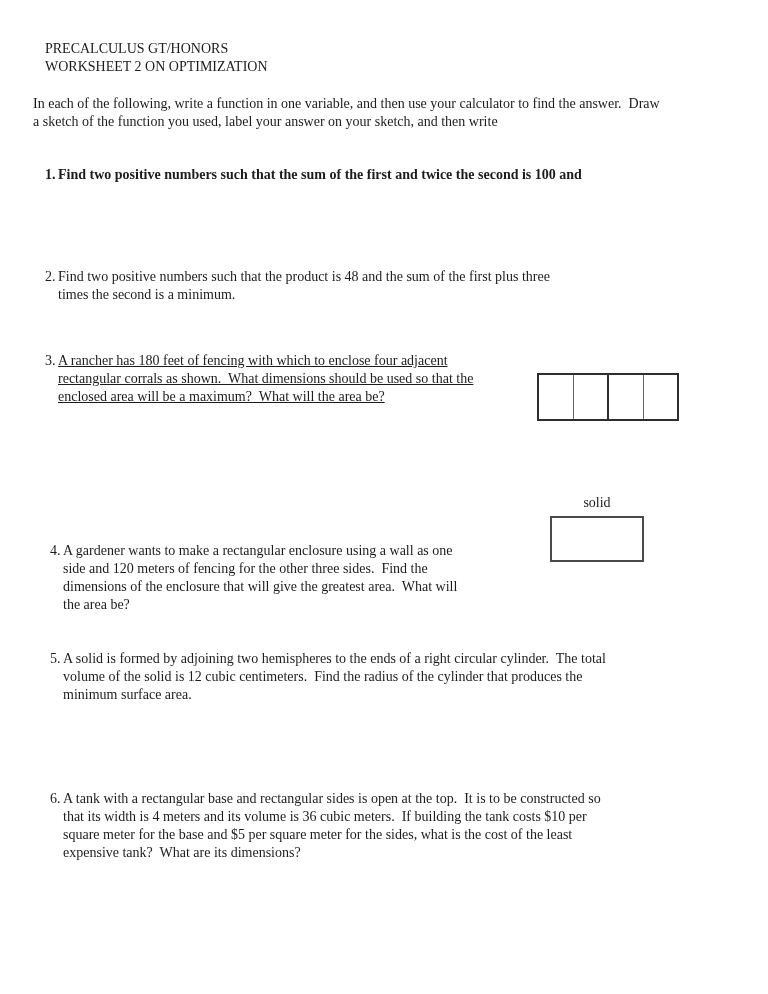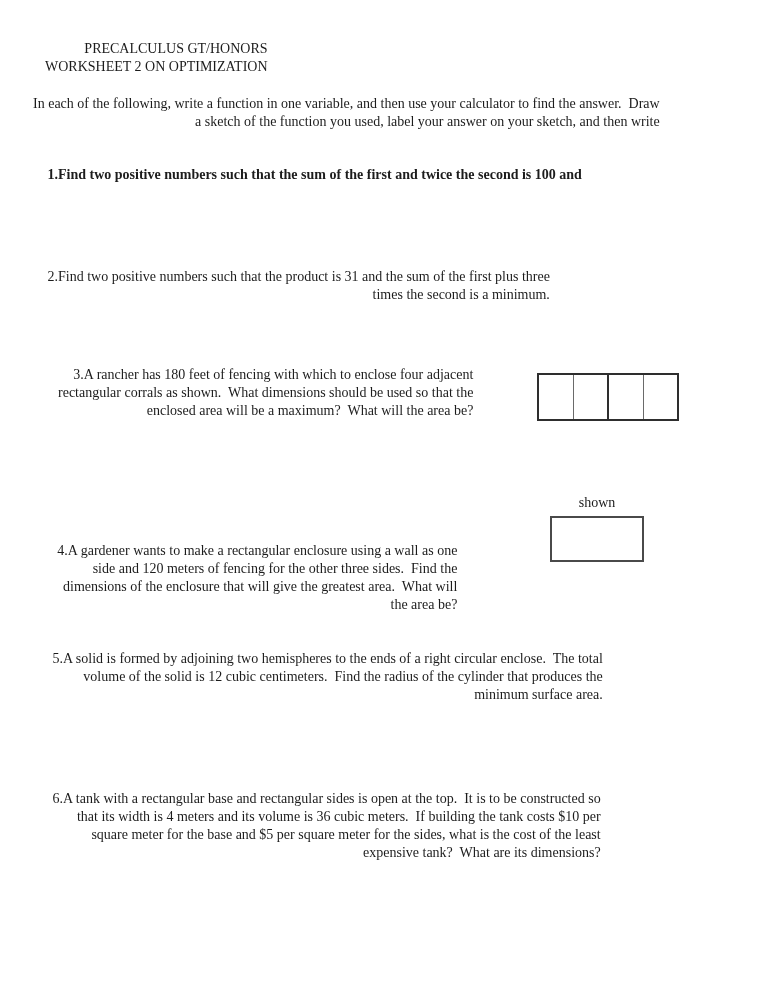--- a/index.html
+++ b/index.html
@@ -16,21 +16,20 @@
     font-family: "Liberation Serif", "DejaVu Serif", serif;
     font-size: 14px;
     line-height: 18px;
     color: #1c1c1c;
   }
   .block {
     position: absolute;
   }
   .line {
     white-space: pre-wrap;
-    text-align: right;
   }
   .num {
     display: inline-block;
     width: 13px;
   }
   .cont {
     padding-left: 13px;
   }
   
   .corral {
@@ -84,49 +83,49 @@
   <div class="block" style="left:33px; top:95px;">
     <div class="line">In each of the following, write a function in one variable, and then use your calculator to find the answer.  Draw</div>
     <div class="line">a sketch of the function you used, label your answer on your sketch, and then write</div>
   </div>
 
   <div class="block" style="left:45px; top:166px;font-weight:bold;">
     <div class="line"><span class="num">1.</span><span>Find two positive numbers such that the sum of the first and twice the second is 100 and</span></div>
   </div>
 
   <div class="block" style="left:45px; top:268px;">
-    <div class="line"><span class="num">2.</span><span>Find two positive numbers such that the product is 31 and the sum of the first plus three</span></div>
+    <div class="line"><span class="num">2.</span><span>Find two positive numbers such that the product is 48 and the sum of the first plus three</span></div>
     <div class="line cont">times the second is a minimum.</div>
   </div>
 
-  <div class="block" style="left:45px; top:366px;">
+  <div class="block" style="left:45px; top:352px;text-decoration:underline;">
     <div class="line"><span class="num">3.</span><span>A rancher has 180 feet of fencing with which to enclose four adjacent</span></div>
     <div class="line cont">rectangular corrals as shown.  What dimensions should be used so that the</div>
     <div class="line cont">enclosed area will be a maximum?  What will the area be?</div>
   </div>
 
   <div class="corral">
     <div class="corral-cell"></div>
     <div class="corral-cell"></div>
     <div class="corral-cell"></div>
     <div class="corral-cell"></div>
   </div>
 
   <div class="block" style="left:50px; top:494px;margin-top:48px;">
     <div class="line"><span class="num">4.</span><span>A gardener wants to make a rectangular enclosure using a wall as one</span></div>
     <div class="line cont">side and 120 meters of fencing for the other three sides.  Find the</div>
     <div class="line cont">dimensions of the enclosure that will give the greatest area.  What will</div>
     <div class="line cont">the area be?</div>
   </div>
 
-  <div class="wall-label line">shown</div>
+  <div class="wall-label line">solid</div>
   <div class="wall-rect"></div>
 
   <div class="block" style="left:50px; top:650px;">
-    <div class="line"><span class="num">5.</span><span>A solid is formed by adjoining two hemispheres to the ends of a right circular enclose.  The total</span></div>
+    <div class="line"><span class="num">5.</span><span>A solid is formed by adjoining two hemispheres to the ends of a right circular cylinder.  The total</span></div>
     <div class="line cont">volume of the solid is 12 cubic centimeters.  Find the radius of the cylinder that produces the</div>
     <div class="line cont">minimum surface area.</div>
   </div>
 
   <div class="block" style="left:50px; top:790px;">
     <div class="line"><span class="num">6.</span><span>A tank with a rectangular base and rectangular sides is open at the top.  It is to be constructed so</span></div>
     <div class="line cont">that its width is 4 meters and its volume is 36 cubic meters.  If building the tank costs $10 per</div>
     <div class="line cont">square meter for the base and $5 per square meter for the sides, what is the cost of the least</div>
     <div class="line cont">expensive tank?  What are its dimensions?</div>
   </div>

